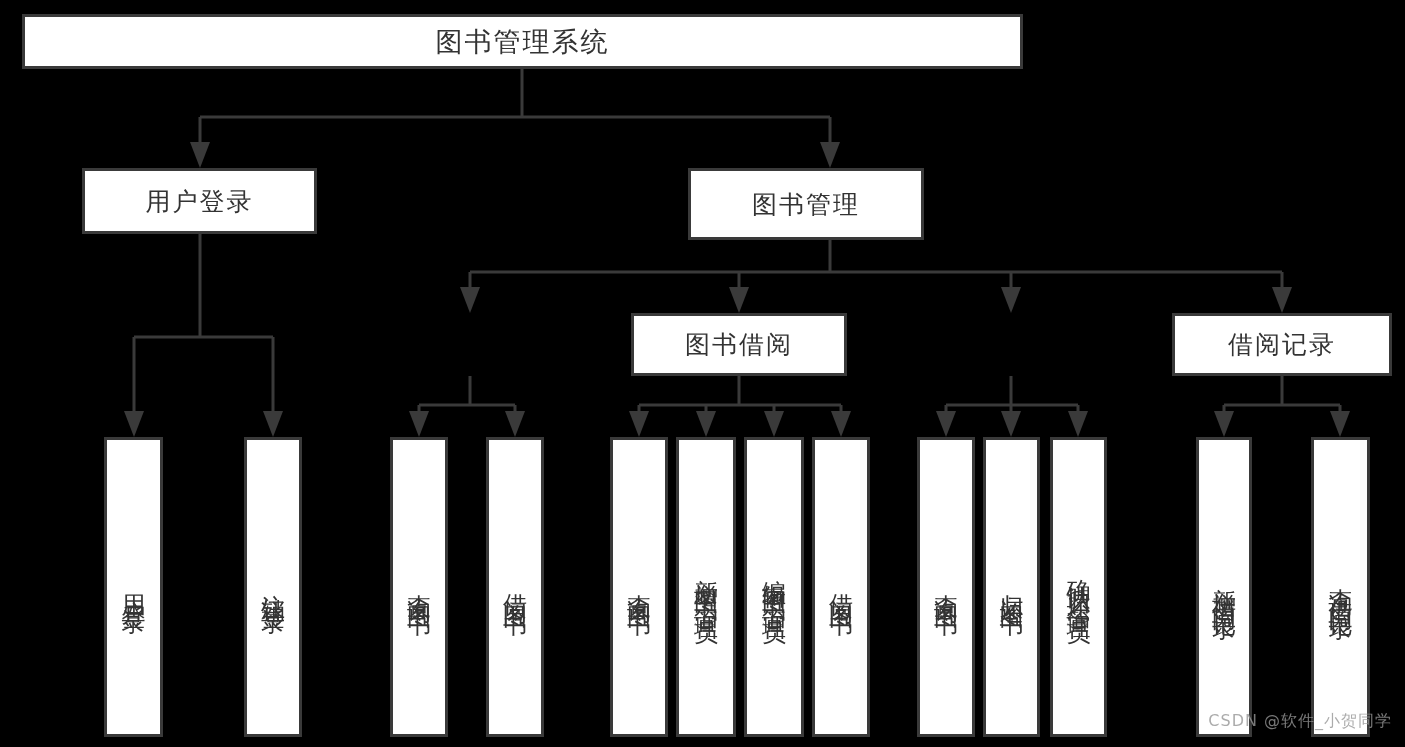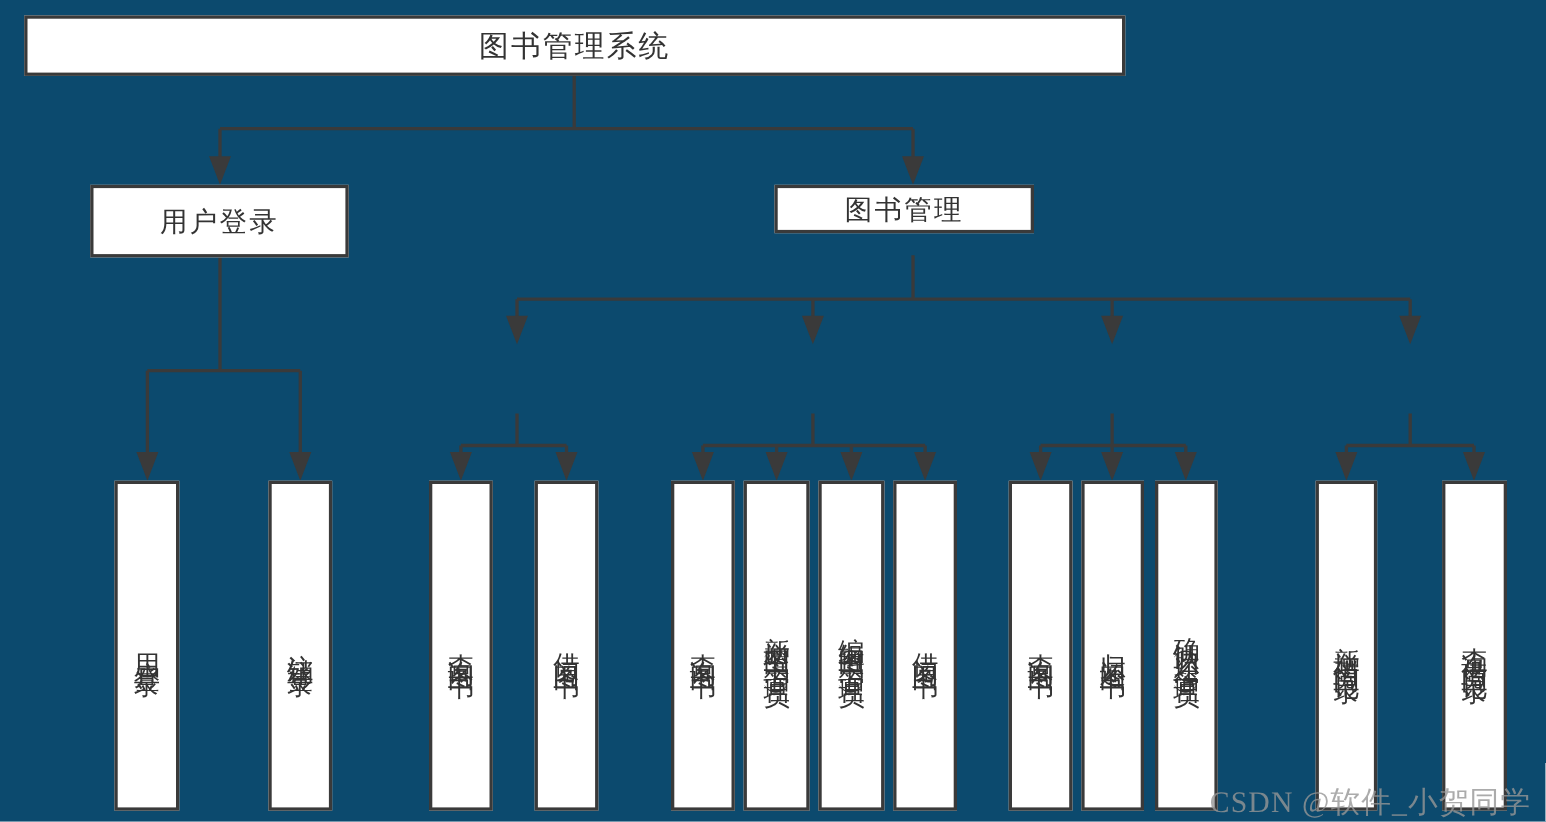--- a/index.html
+++ b/index.html
@@ -1,35 +1,34 @@
 <!DOCTYPE html>
 <html><head>
 <meta charset="utf-8">
 <style>
   html,body{margin:0;padding:0;background:#ffffff;}
   .canvas{
-    position:relative;width:1405px;height:747px;background:#0c4a6e;
+    position:relative;width:1405px;height:747px;background:#000000;
     font-family:"DejaVu Sans","Liberation Sans",sans-serif;color:#333333;overflow:hidden;
   }
   .connectors{position:absolute;left:0;top:0;width:1405px;height:747px;}
   .box{
     position:absolute;box-sizing:border-box;border:3px solid #3a3a3a;background:#ffffff;
     display:flex;align-items:center;justify-content:center;z-index:2;
   }
   .hbox{font-size:25px;letter-spacing:2px;white-space:nowrap;}
   .root{font-size:27px;}
   .vbox{
     writing-mode:vertical-rl;text-orientation:mixed;
     font-size:24px;letter-spacing:6px;line-height:1;
   }
   .watermark{
     position:absolute;top:711px;right:13px;z-index:3;
-    font-size:27px;letter-spacing:1px;white-space:nowrap;
+    font-size:16px;letter-spacing:1px;white-space:nowrap;
     color:rgba(150,150,150,0.8);
-    font-family:Liberation Serif, serif;
   }
 </style>
 </head>
 <body>
 
 <div class="canvas">
 
   <svg class="connectors" viewBox="0 0 1405 747" xmlns="http://www.w3.org/2000/svg">
     <g stroke="#3a3a3a" stroke-width="3" fill="none">
       <path d="M522 69 V117 M200 117 H830 M200 117 V146 M830 117 V146"></path>
@@ -59,22 +58,24 @@
       <polygon points="1001,411 1021,411 1011,437"></polygon>
       <polygon points="1068,411 1088,411 1078,437"></polygon>
       <polygon points="1214,411 1234,411 1224,437"></polygon>
       <polygon points="1330,411 1350,411 1340,437"></polygon>
     </g>
   </svg>
 
   <div class="box hbox root" style="left:22px;top:14px;width:1001px;height:55px">图书管理系统</div>
 
   <div class="box hbox" style="left:82px;top:168px;width:235px;height:66px">用户登录</div>
-  <div class="box hbox" style="left:704px;top:168px;width:236px;height:44px">图书管理</div>
+  <div class="box hbox" style="left:688px;top:168px;width:236px;height:72px">图书管理</div>
 
+  <div class="box hbox" style="left:631px;top:313px;width:216px;height:63px">图书借阅</div>
+  <div class="box hbox" style="left:1172px;top:313px;width:220px;height:63px">借阅记录</div>
 
   <div class="box vbox" style="left:104px;top:437px;width:59px;height:300px">用户登录</div>
   <div class="box vbox" style="left:244px;top:437px;width:58px;height:300px">注销登录</div>
 
   <div class="box vbox" style="left:390px;top:437px;width:58px;height:300px">查询图书</div>
   <div class="box vbox" style="left:486px;top:437px;width:58px;height:300px">借阅图书</div>
 
   <div class="box vbox" style="left:610px;top:437px;width:58px;height:300px">查询图书</div>
   <div class="box vbox" style="left:676px;top:437px;width:60px;height:300px">新增图书（管理员）</div>
   <div class="box vbox" style="left:744px;top:437px;width:60px;height:300px">编辑图书（管理员）</div>

